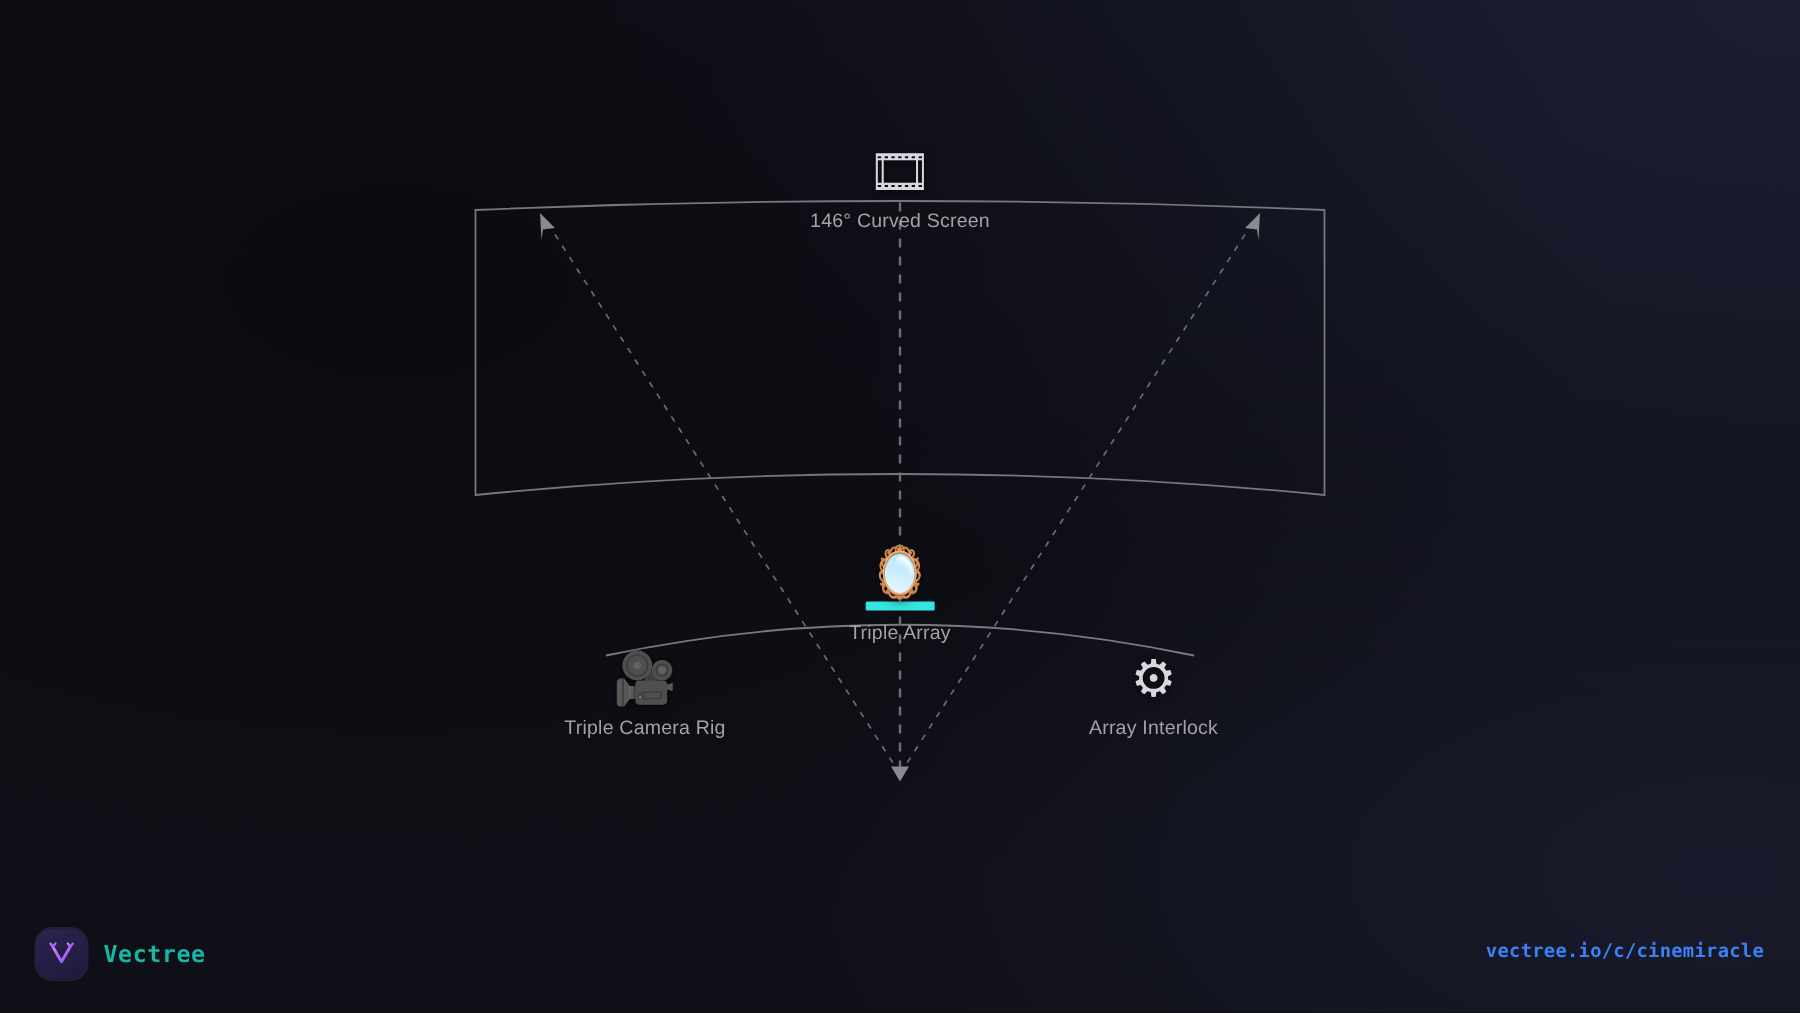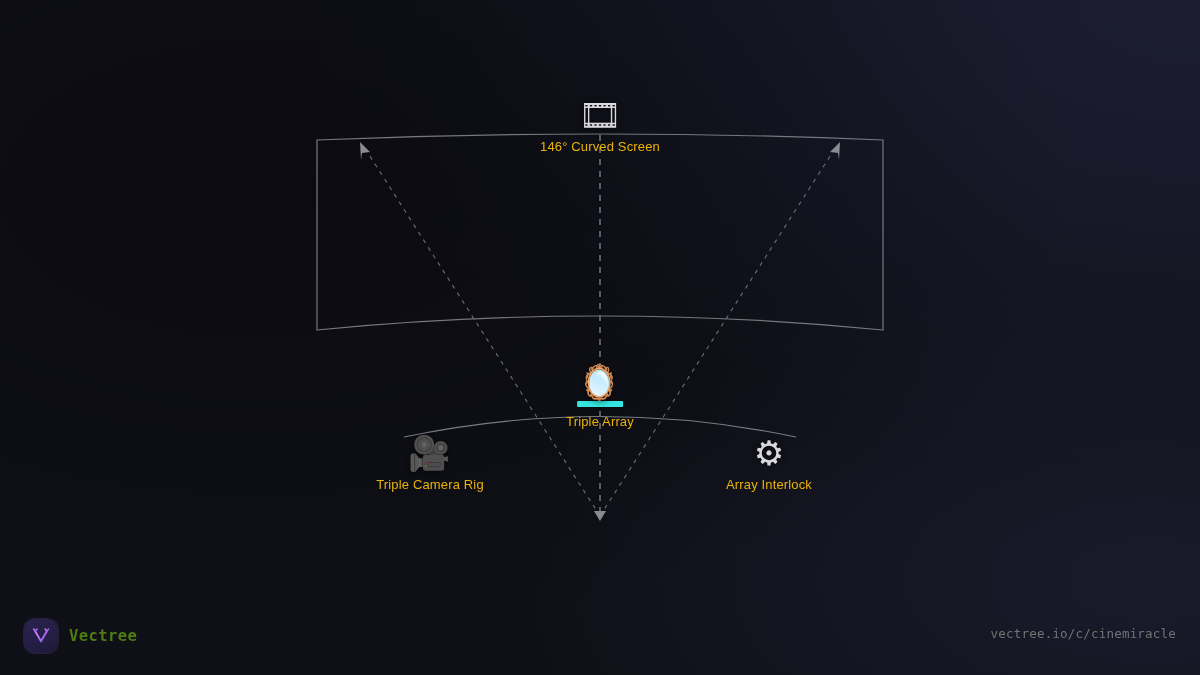--- a/index.html
+++ b/index.html
@@ -35,21 +35,21 @@
   .node{ position:absolute; text-align:center; transform:translateX(-50%); }
   .node .glyph{
     font-size:34px; line-height:1;
     display:block;
     filter:drop-shadow(0 1px 3px rgba(0,0,0,.6));
   }
   .node .label{
     display:block;
     margin-top:7px;
     font-size:13px;
-    color:#eab308;
+    color:#a3a3a3;
     white-space:nowrap;
     letter-spacing:.15px;
   }
   .node.mirror .underline{
     display:block;
     width:46px; height:6px;
     margin:2px auto 0;
     background:#35e6e0;
     border-radius:1px;
   }
@@ -58,31 +58,31 @@
   .footer{ position:absolute; left:24px; bottom:22px; }
   .brandline{ display:flex; align-items:center; gap:11px; }
   .logo{
     width:34px; height:34px; border-radius:11px;
     background:linear-gradient(150deg,#2a2350 0%,#241e44 60%,#1d1936 100%);
     display:flex; align-items:center; justify-content:center;
     box-shadow:0 0 0 1px rgba(140,110,220,.18);
   }
   .brandname{
     font-family:"DejaVu Sans Mono","Liberation Mono",monospace;
-    font-size:15.5px; font-weight:700; color:#4d7c0f; letter-spacing:.4px;
+    font-size:15.5px; font-weight:700; color:#14b8a6; letter-spacing:.4px;
   }
   .title{
     margin-top:10px;
     font-family:"DejaVu Sans Mono","Liberation Mono",monospace;
     font-size:33px; font-weight:700; color:#ffffff; letter-spacing:.6px;
   }
   .url{
     position:absolute; right:24px; bottom:34px;
     font-family:"DejaVu Sans Mono","Liberation Mono",monospace;
-    font-size:12.5px; color:#737373; letter-spacing:.2px;
+    font-size:12.5px; color:#3b82f6; letter-spacing:.2px;font-weight:bold;
   }
 </style>
 </head>
 <body>
 
 <div class="bg-base"></div>
 <div class="bg-glow-tr"></div>
 <div class="bg-glow-br"></div>
 <div class="bg-vignette"></div>
 

